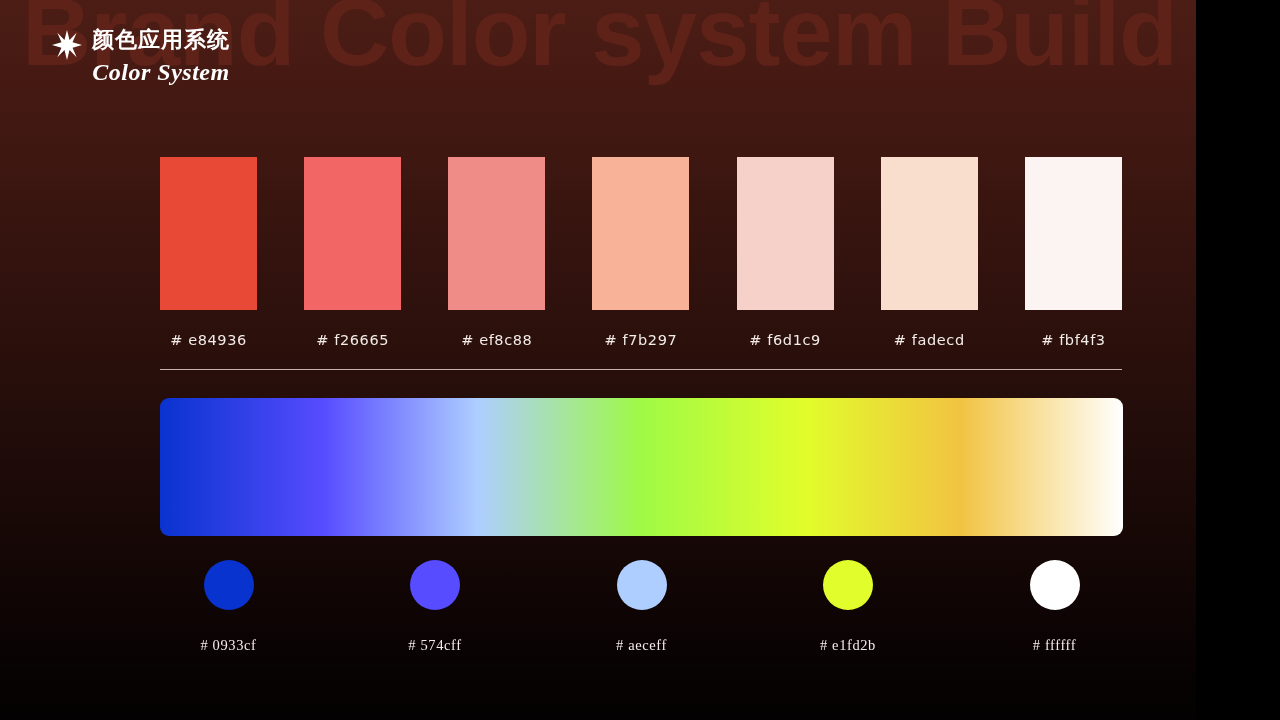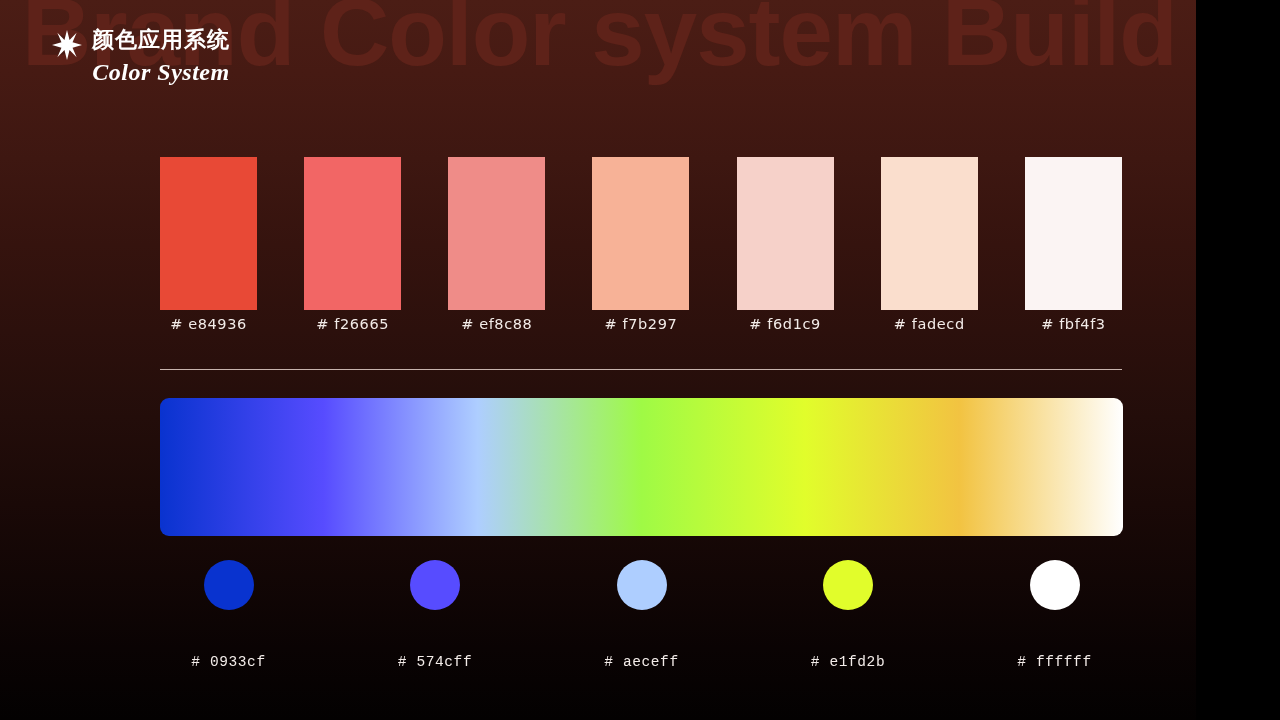--- a/index.html
+++ b/index.html
@@ -93,21 +93,21 @@
     display:flex;
     flex-direction:column;
     align-items:center;
   }
   .swatch-chip {
     width:97px;
     height:153px;
     display:block;
   }
   .swatch-label {
-    margin-top:6px;
+    margin-top:22px;
     font-family:"DejaVu Sans", sans-serif;
     font-size:14.5px;
     letter-spacing:0.6px;
     color:#f3ece9;
     white-space:nowrap;
   }
 
   
   #divider {
     position:absolute;
@@ -161,22 +161,22 @@
     flex-direction:column;
     align-items:center;
   }
   .circle-chip {
     width:50px;
     height:50px;
     border-radius:50%;
     display:block;
   }
   .circle-label {
-    margin-top:44px;
-    font-family:Liberation Mono, monospace;
+    margin-top:27px;
+    font-family:Liberation Serif, serif;
     font-size:14.5px;
     letter-spacing:0.6px;
     color:#f3ece9;
     white-space:nowrap;
   }
 </style>
 </head>
 <body>
 
 <div id="slide">

